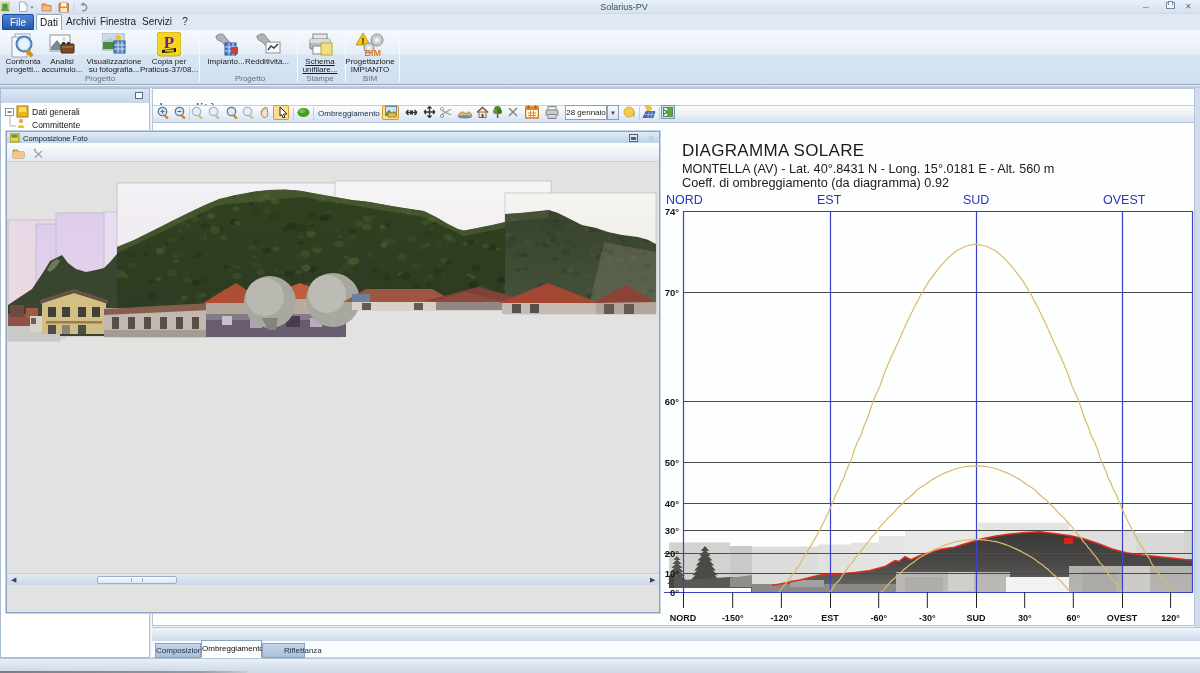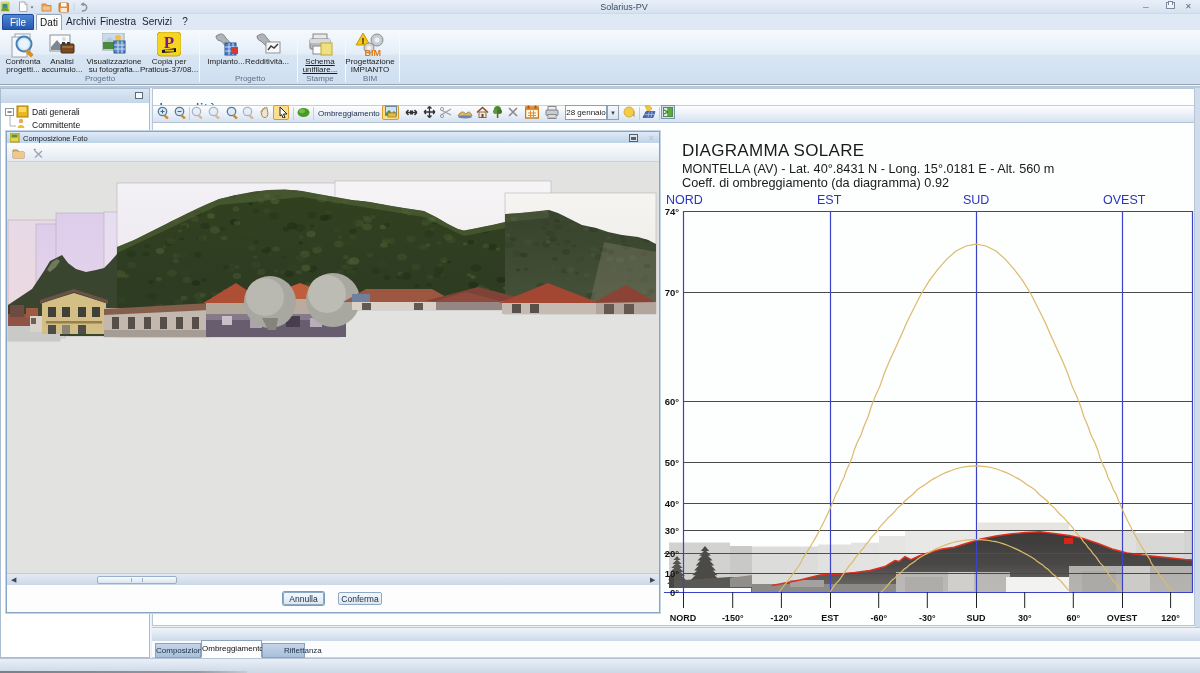--- a/index.html
+++ b/index.html
@@ -1074,17 +1074,13 @@
 <rect x="604" y="304" width="10" height="10" fill="#645950"></rect>
       <rect x="624" y="304" width="10" height="10" fill="#645950"></rect>
 </svg>
   <div class="abs" id="foscroll"></div>
 
 <div class="abs" style="left:4px;top:444px;font-size:7px;color:#445;">◀</div>
 <div class="abs" style="left:643px;top:444px;font-size:7px;color:#445;">▶</div>
 <div class="abs" style="left:90px;top:443.5px;width:80px;height:8px;background:linear-gradient(#f6f9fc,#dce5f0);border:1px solid #9ab0c8;border-radius:2px;"></div>
 <div class="abs" style="left:124px;top:445.5px;width:12px;height:4px;border-left:1px solid #9ab0c8;border-right:1px solid #9ab0c8;"></div>
 
-  <div class="abs" id="fobtnrow">
-    <div class="fbtn" style="left:276px;width:41px;box-shadow:0 0 0 1px #7a9cc4;">Annulla</div>
-    <div class="fbtn" style="left:331px;width:44px;">Conferma</div>
-  </div>
 </div>
 
 </body></html>

